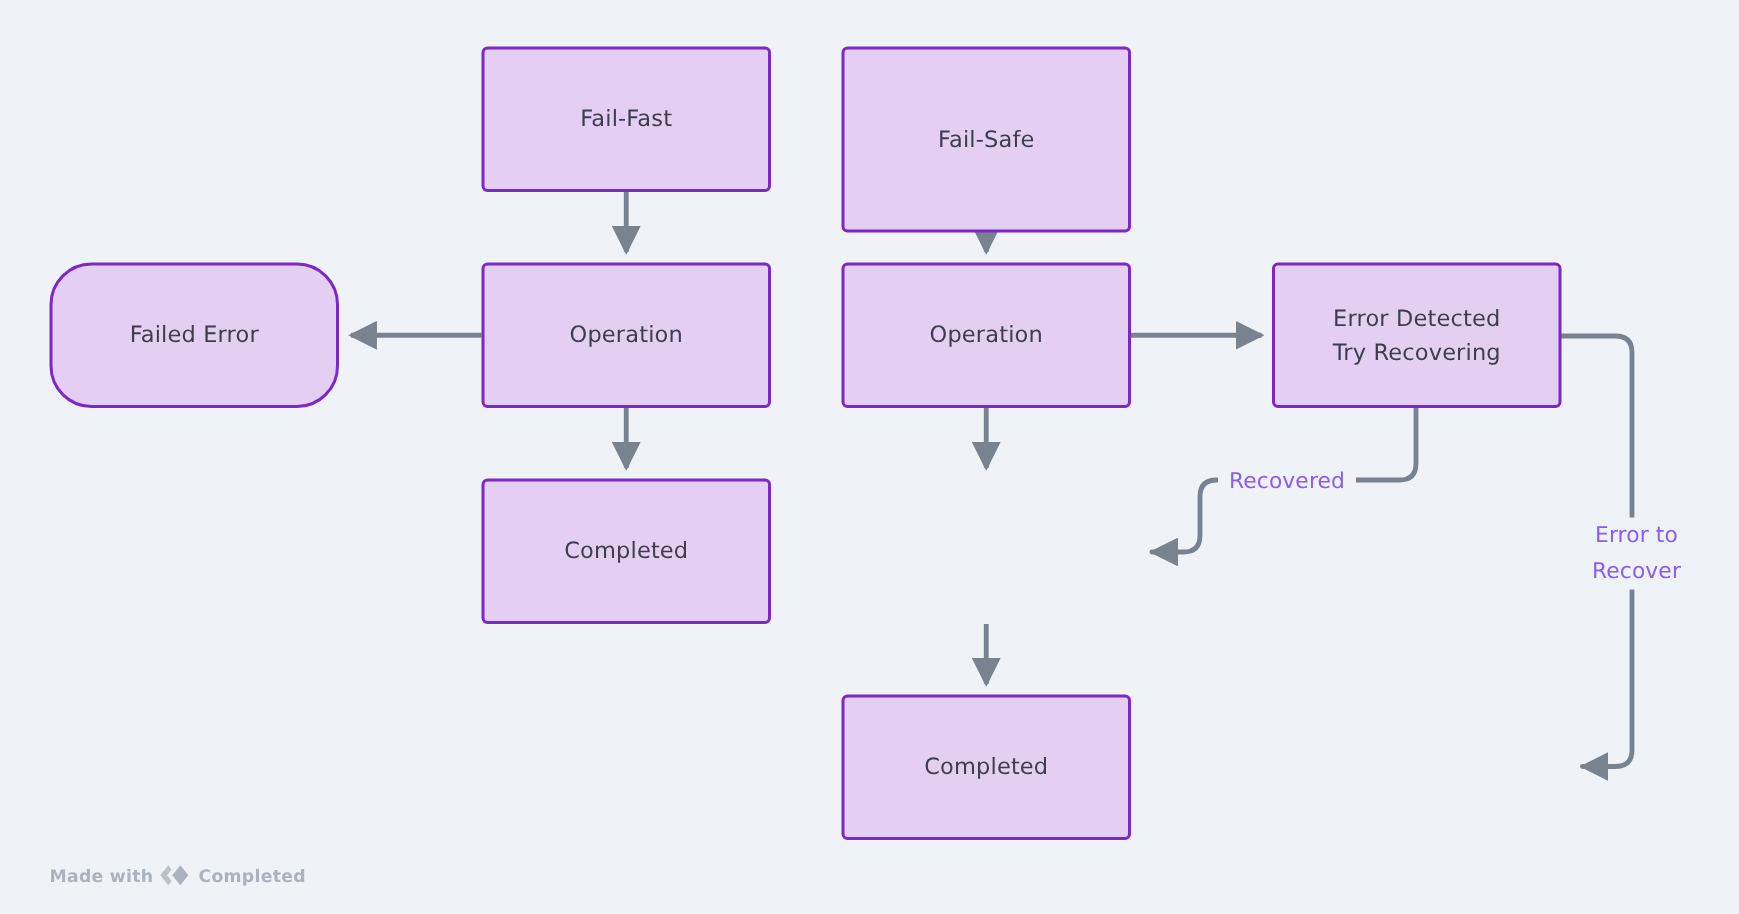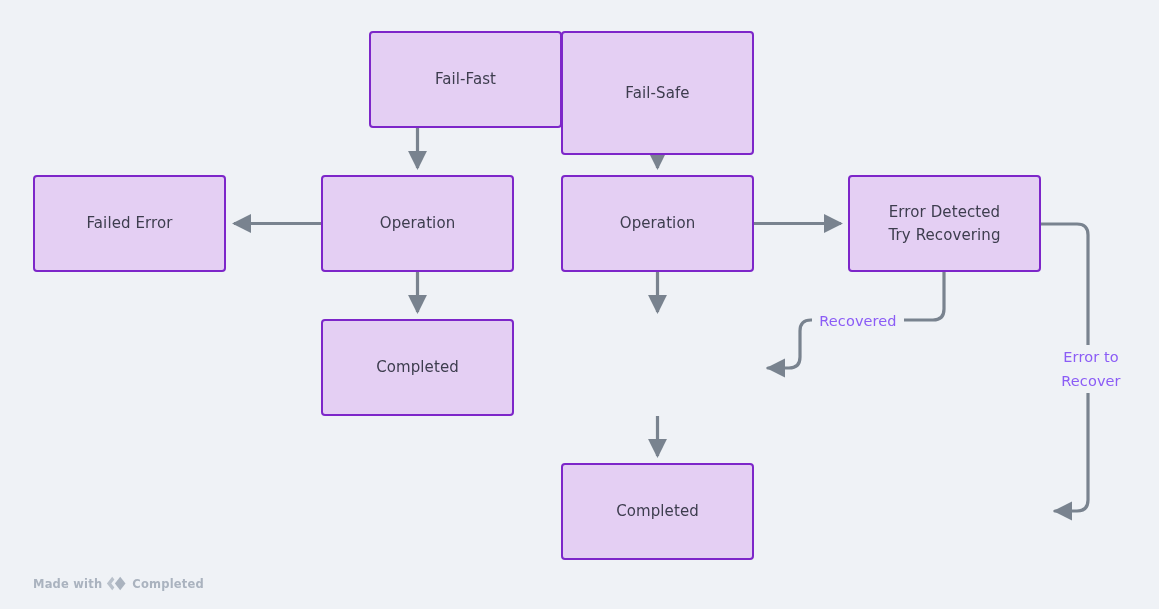--- a/index.html
+++ b/index.html
@@ -100,29 +100,29 @@
 
     <path d="M 657.5 272 L 657.5 312" fill="none" stroke="#79838f" stroke-width="3.2" stroke-linecap="butt" marker-end="url(#arrow)"></path>
 
     <path d="M 944 272 L 944 309 Q 944 320 933 320 L 811 320 Q 800 320 800 331 L 800 357 Q 800 368 789 368 L 768 368" fill="none" stroke="#79838f" stroke-width="3.2" stroke-linecap="round" stroke-linejoin="round" marker-end="url(#arrow)"></path>
 
     <path d="M 1041 224 L 1077 224 Q 1088 224 1088 235 L 1088 500 Q 1088 511 1077 511 L 1055 511" fill="none" stroke="#79838f" stroke-width="3.2" stroke-linecap="round" stroke-linejoin="round" marker-end="url(#arrow)"></path>
 
     <path d="M 657.5 416 L 657.5 456" fill="none" stroke="#79838f" stroke-width="3.2" stroke-linecap="butt" marker-end="url(#arrow)"></path>
   </svg>
 
-  <div class="node" style="left:321px; top:31px; width:193px; height:97px;margin-left:48px;">
+  <div class="node" style="left:321px; top:31px; width:193px; height:97px;">
     <span class="node-label">Fail-Fast</span>
   </div>
 
   <div class="node" style="left:561px; top:31px; width:193px; height:124px;">
     <span class="node-label">Fail-Safe</span>
   </div>
 
-  <div class="node" style="left:33px; top:175px; width:193px; height:97px;">
+  <div class="node" style="left:33px; top:175px; width:193px; height:97px;border-radius:28px;">
     <span class="node-label">Failed Error</span>
   </div>
 
   <div class="node" style="left:321px; top:175px; width:193px; height:97px;">
     <span class="node-label">Operation</span>
   </div>
 
   <div class="node" style="left:561px; top:175px; width:193px; height:97px;">
     <span class="node-label">Operation</span>
   </div>

